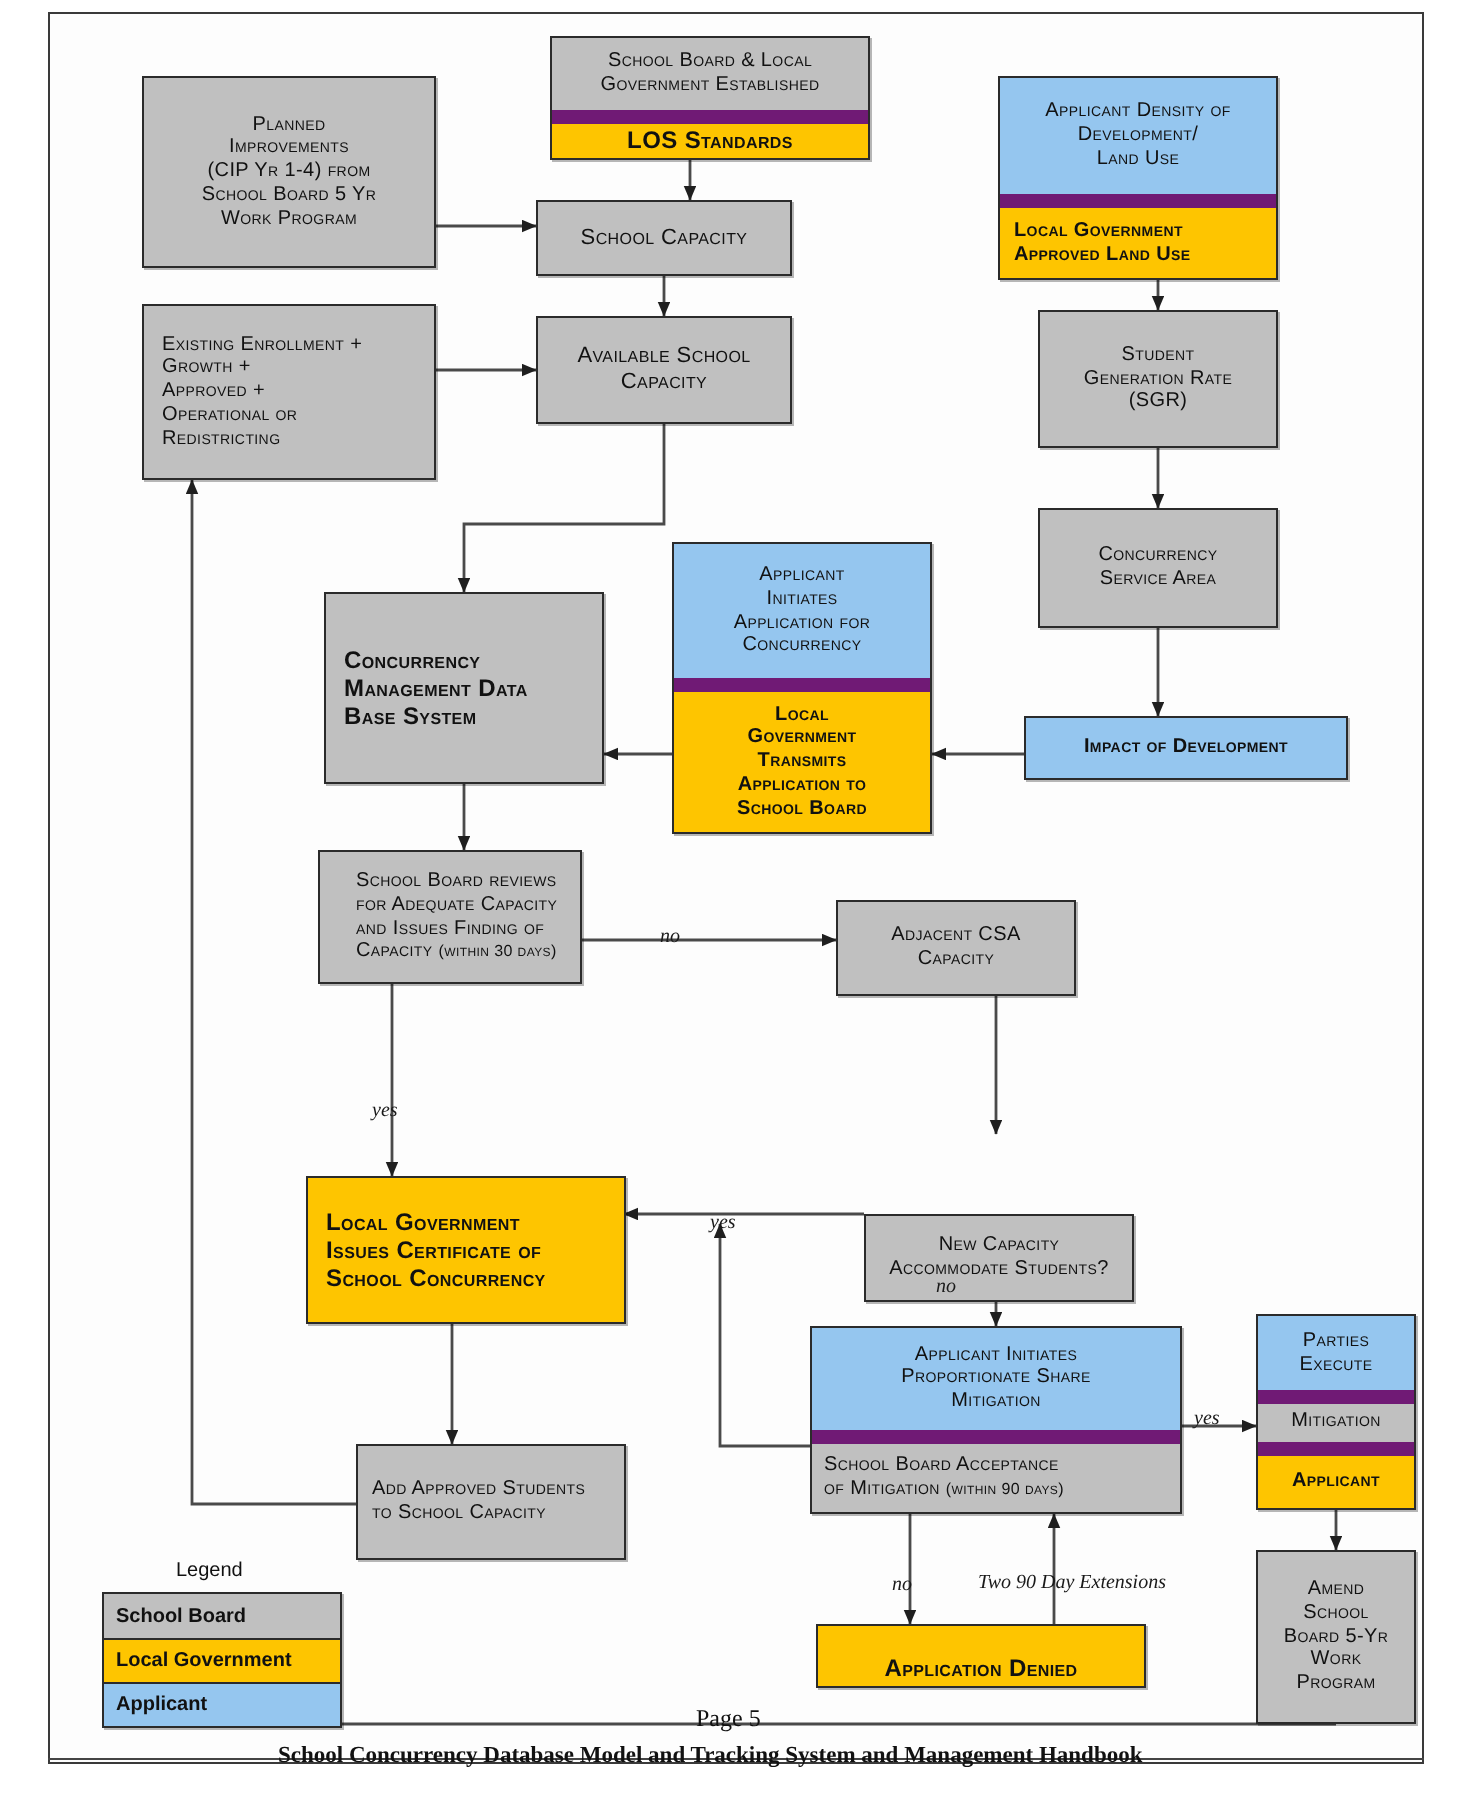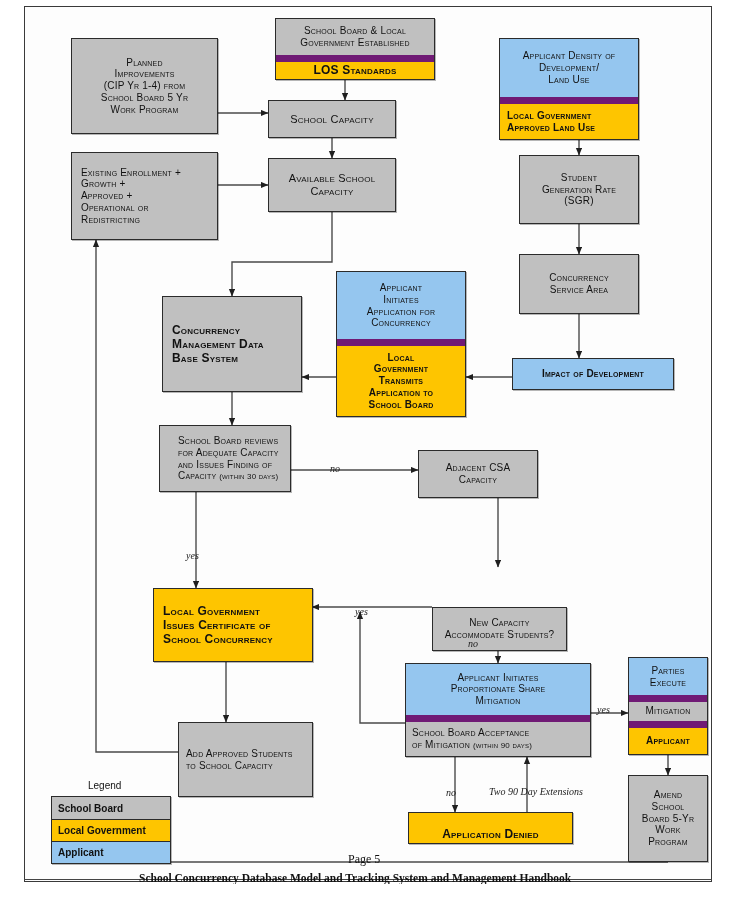--- a/index.html
+++ b/index.html
@@ -304,21 +304,21 @@
   </div>
 
   <div class="node yellow" style="left:153px;top:588px;width:160px;height:74px;">
     <div class="seg yellow t12 bold" style="align-items:flex-start;padding-left:9px;">
       <span class="ln">Local Government</span>
       <span class="ln">Issues Certificate of</span>
       <span class="ln">School Concurrency</span>
     </div>
   </div>
 
-  <div class="node gray" style="left:178px;top:722px;width:135px;height:75px;">
+  <div class="node gray" style="left:178px;top:722px;width:135px;height:58px;">
     <div class="seg gray t10" style="align-items:flex-start;padding-left:7px;">
       <span class="ln">Add Approved Students</span>
       <span class="ln">to School Capacity</span>
     </div>
   </div>
 
   <div class="node" style="left:405px;top:663px;width:186px;height:94px;">
     <div class="seg blue t10" style="height:52px;">
       <span class="ln">Applicant Initiates</span>
       <span class="ln">Proportionate Share</span>

